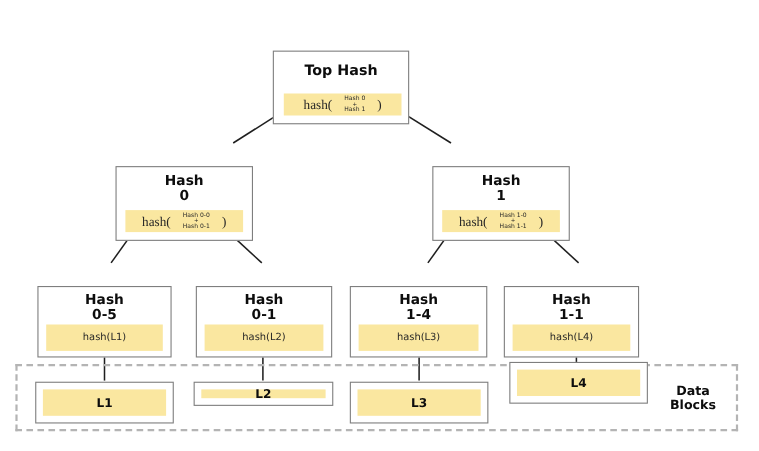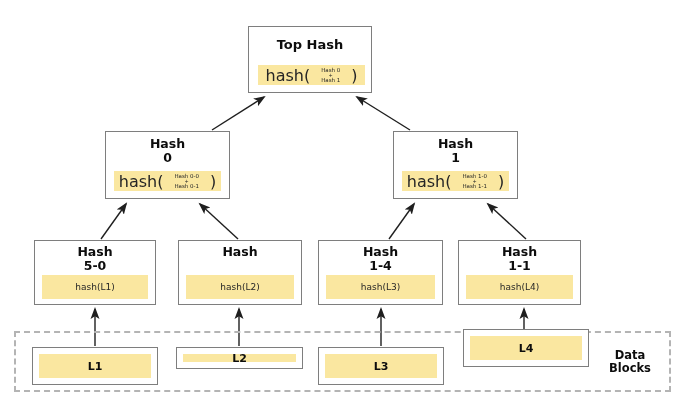--- a/index.html
+++ b/index.html
@@ -5,34 +5,34 @@
   html, body { margin:0; padding:0; background:#ffffff; }
   .canvas {
     position:relative; width:690px; height:410px; background:#ffffff;
     font-family:"DejaVu Sans", "Liberation Sans", sans-serif; overflow:hidden;
   }
   .arrows { position:absolute; left:0; top:0; width:690px; height:410px; }
   .arrows line { stroke:#1f1f1f; stroke-width:1.4; }
 
   .node {
     position:absolute; background:#ffffff; border:1px solid #7e7e7e;
-    box-sizing:border-box; text-align:center;
+    box-sizing:border-box; text-align:center;margin-top:20px;
   }
   .titlewrap { padding-top:5px; }
   .titlewrap.root-pad { padding-top:11px; }
   .titlewrap.leaf-pad { padding-top:4px; }
   .title { font-weight:bold; font-size:12.5px; line-height:14px; color:#0d0d0d; }
   .title.big { font-size:13px; }
 
   .pill {
     position:absolute; left:8px; right:8px; bottom:7px; height:20px;
     background:#fae7a0; display:flex; align-items:center; justify-content:center;
     gap:11px;
   }
-  .fn { font-size:16px; color:#262626; }
+  .fn { font-size:12px; color:#262626;font-family:Liberation Serif, serif; }
   .args { display:flex; flex-direction:column; align-items:center; }
   .arg { font-size:5.5px; line-height:6px; color:#262626; white-space:nowrap; }
   .plus { font-size:5px; line-height:4px; color:#262626; }
 
   .leafpill { left:7px; right:7px; bottom:5px; height:24px; }
   .leaf-hash { font-size:9px; color:#262626; }
 
   .datablocks {
     position:absolute; left:14px; top:331px; width:657px; height:61px;
     border:2px dashed #b4b4b4; box-sizing:border-box; background:transparent;
@@ -122,30 +122,31 @@
         <span class="plus">+</span>
         <span class="arg">Hash 1-1</span>
       </span>
       <span class="fn">)</span>
     </div>
   </div>
 
   <div class="node" style="left:34px;top:240px;width:122px;height:65px">
     <div class="titlewrap leaf-pad">
       <div class="title">Hash</div>
-      <div class="title">5-0</div>
+      <div class="title">0-5</div>
     </div>
     <div class="pill leafpill">
       <span class="leaf-hash">hash(L1)</span>
     </div>
   </div>
 
   <div class="node" style="left:178px;top:240px;width:124px;height:65px">
     <div class="titlewrap leaf-pad">
       <div class="title">Hash</div>
+      <div class="title">0-1</div>
     </div>
     <div class="pill leafpill">
       <span class="leaf-hash">hash(L2)</span>
     </div>
   </div>
 
   <div class="node" style="left:318px;top:240px;width:125px;height:65px">
     <div class="titlewrap leaf-pad">
       <div class="title">Hash</div>
       <div class="title">1-4</div>

